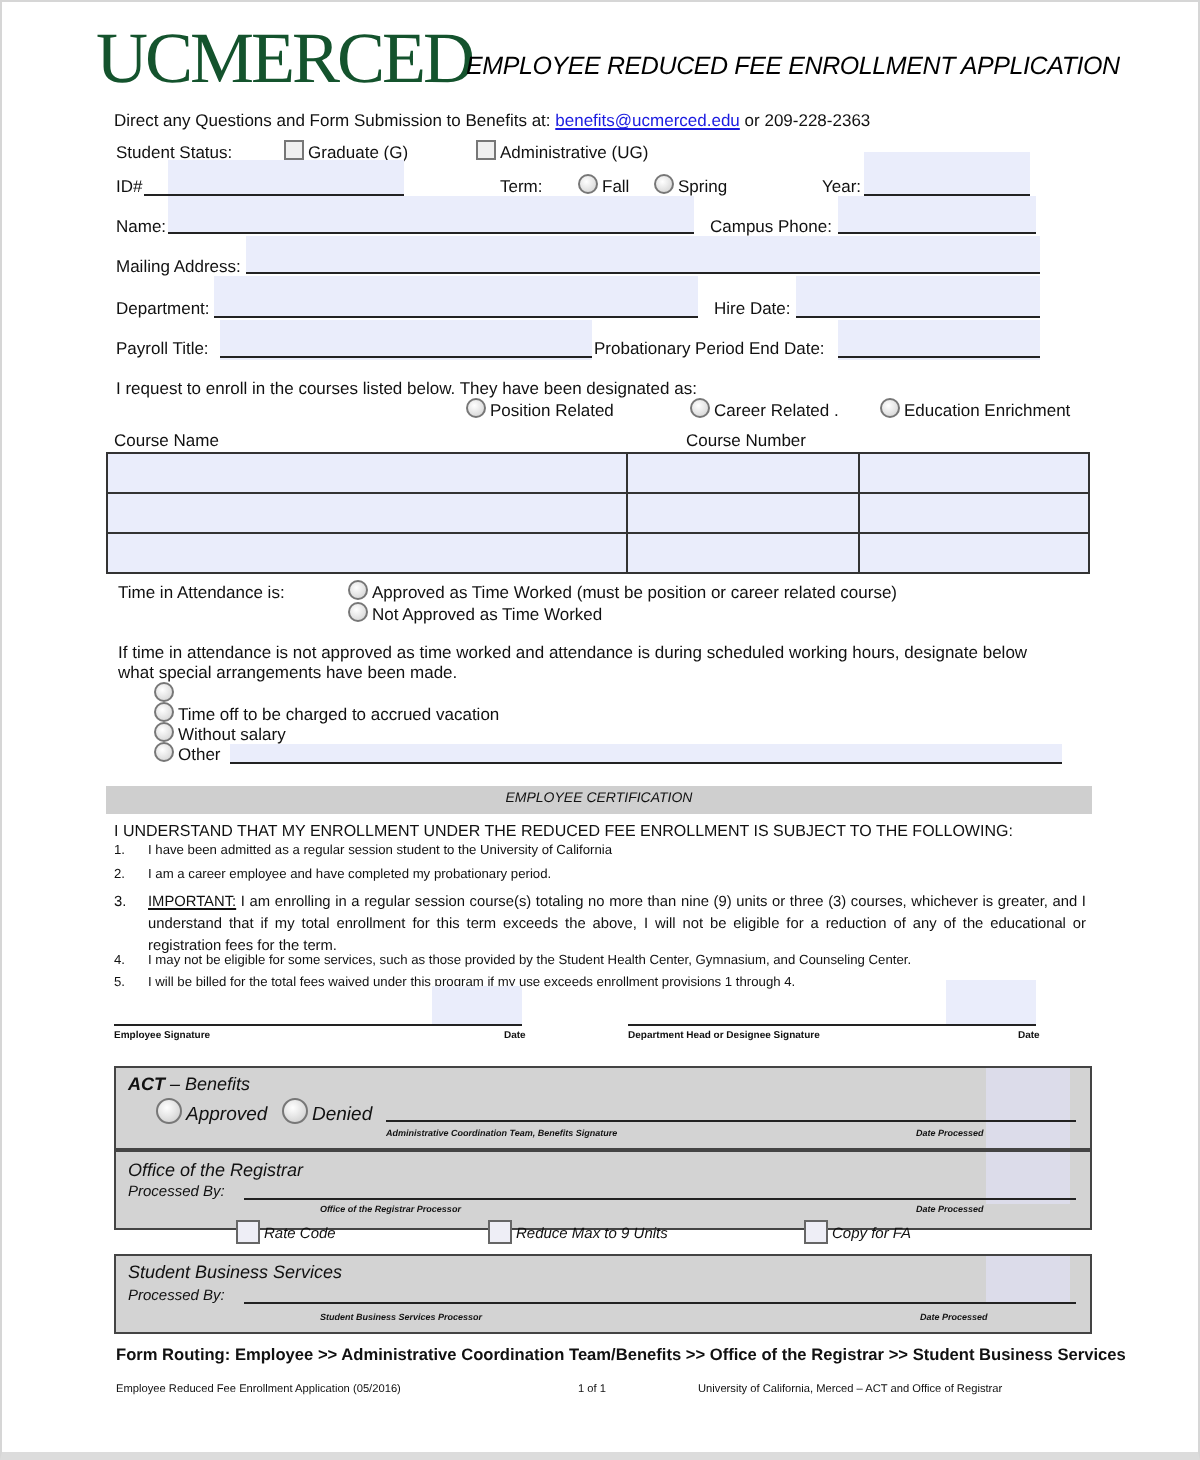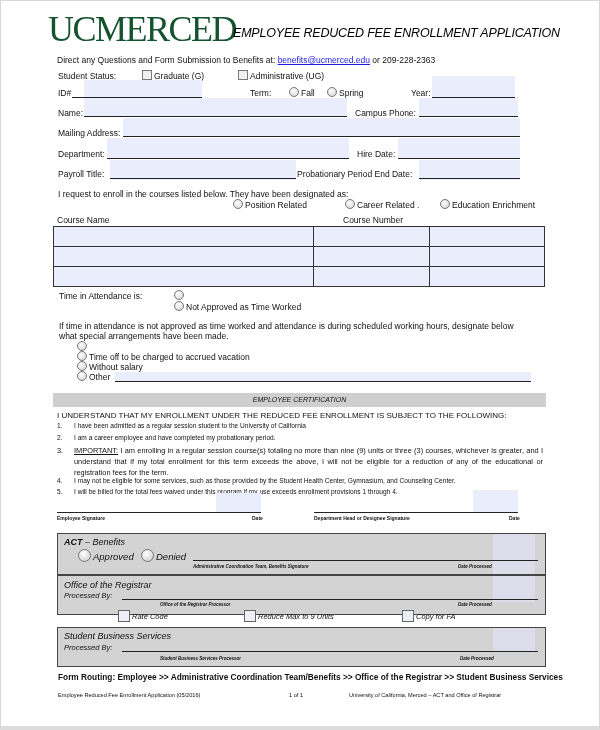--- a/index.html
+++ b/index.html
@@ -138,21 +138,21 @@
   <tr>
     <td></td>
         <td></td>
         <td></td>
   </tr>
 </tbody>
   </table>
 
 <div class="abs t85" style="left:59px;top:291px;">Time in Attendance is:</div>
 <div class="abs t85" style="left:174px;top:290px;">
-  <span class="rb"></span>
+  <span class="rb"></span><span>Approved as Time Worked (must be position or career related course)</span>
 </div>
 <div class="abs t85" style="left:174px;top:301px;">
   <span class="rb"></span><span>Not Approved as Time Worked</span>
 </div>
 
 <div class="abs t85" style="left:59px;top:321px;">If time in attendance is not approved as time worked and attendance is during scheduled working hours, designate below</div>
 <div class="abs t85" style="left:59px;top:331px;">what special arrangements have been made.</div>
 <div class="abs t85" style="left:77px;top:341px;">
   <span class="rb"></span>
 </div>

